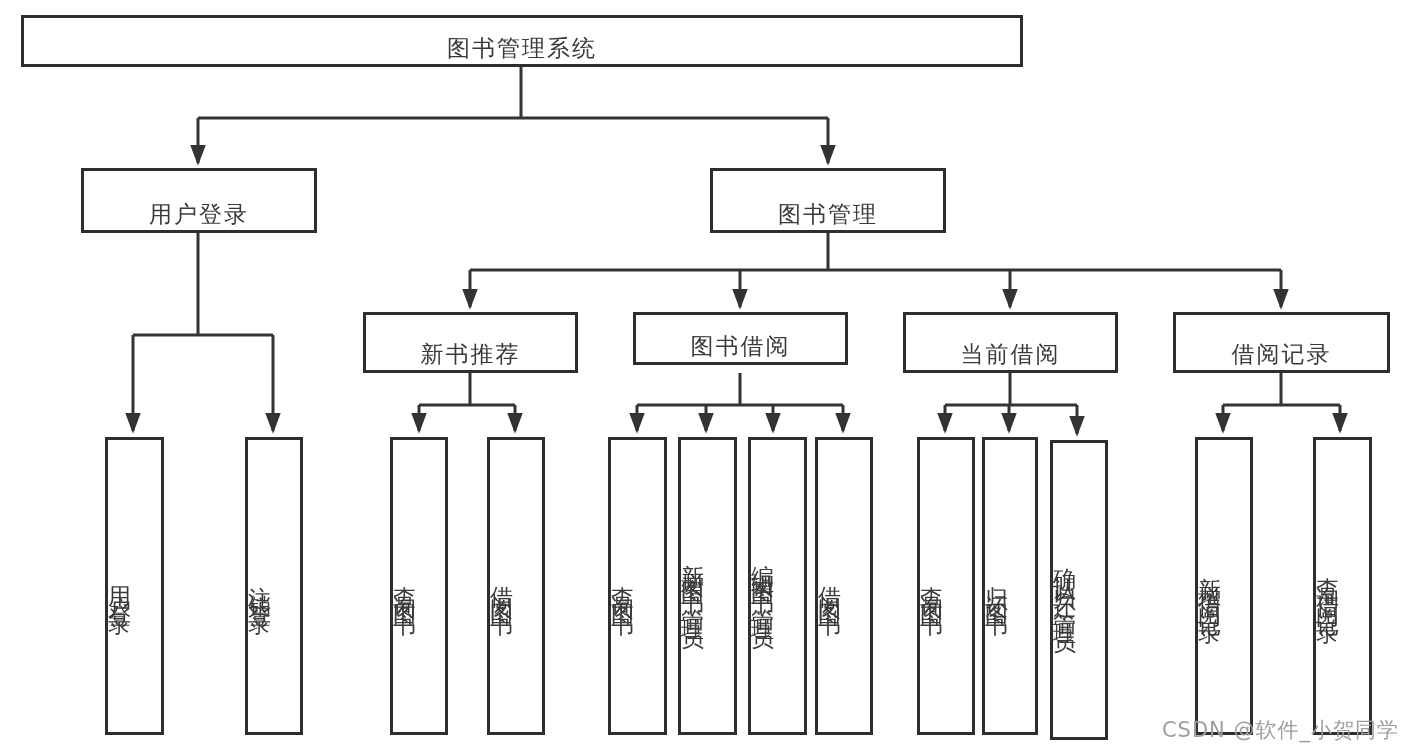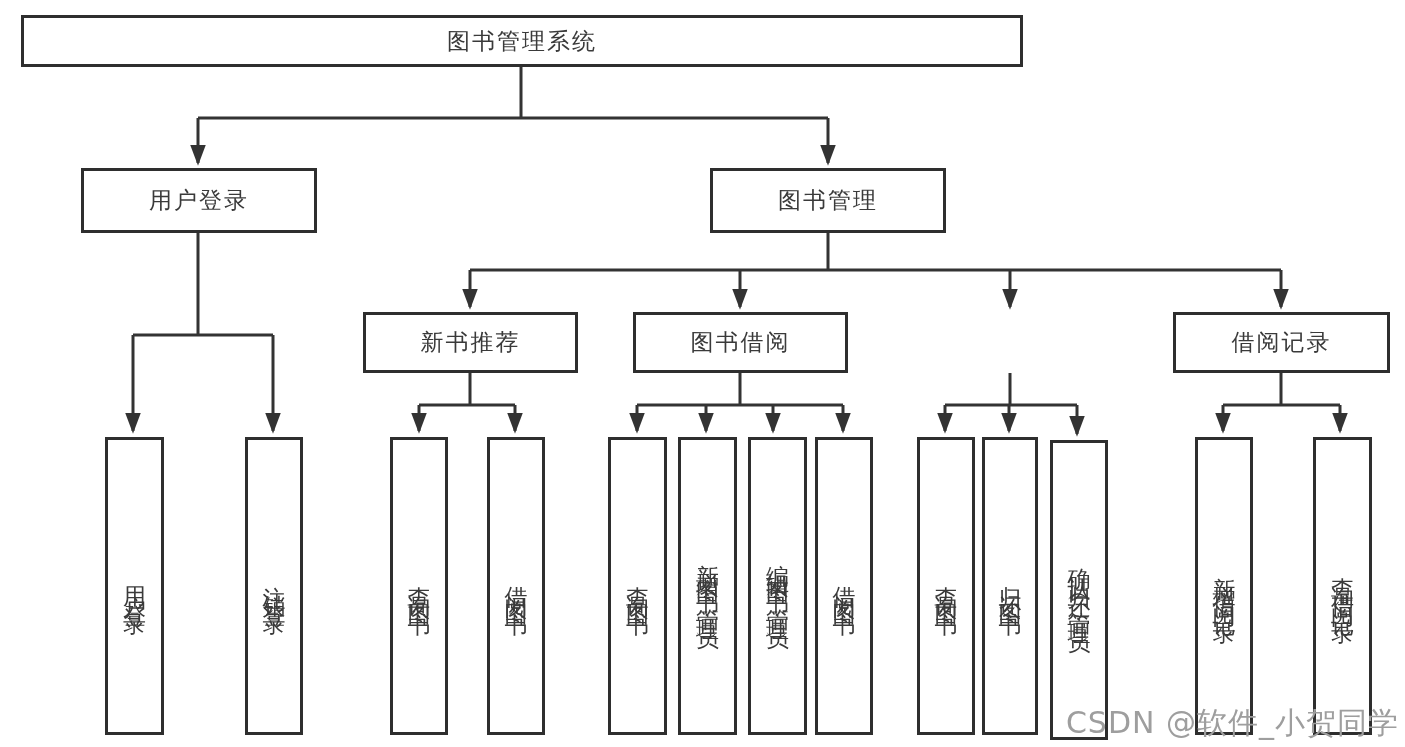--- a/index.html
+++ b/index.html
@@ -4,31 +4,31 @@
 <style>
   html,body{margin:0;padding:0;background:#ffffff;}
   body{
     width:1405px;height:747px;overflow:hidden;
     font-family:"DejaVu Sans","Liberation Sans",sans-serif;
   }
   .canvas{position:relative;width:1405px;height:747px;background:#ffffff;}
   svg.connectors{position:absolute;left:0;top:0;width:1405px;height:747px;}
   .node{
     position:absolute;background:#ffffff;border:3px solid #2e2e2e;
-    box-sizing:border-box;display:flex;align-items:center;justify-content:center;
+    box-sizing:border-box;display:flex;align-items:flex-end;justify-content:center;
     color:#3a3a3a;
   }
   .node.h{font-size:23px;letter-spacing:2px;white-space:nowrap;}
   .node.v{
     writing-mode:vertical-rl;text-orientation:mixed;
     font-size:23px;letter-spacing:9px;line-height:1;
   }
   .watermark{
     position:absolute;right:6px;bottom:3px;
-    font-size:30px;color:#9e9e9e;letter-spacing:1px;white-space:nowrap;
+    font-size:21px;color:#9e9e9e;letter-spacing:1px;white-space:nowrap;
   }
 </style>
 </head>
 <body>
 
 <div class="canvas">
 
   <svg class="connectors" viewBox="0 0 1405 747" xmlns="http://www.w3.org/2000/svg">
     <defs>
       <marker id="arrow" viewBox="0 0 8 6" refX="7" refY="3" markerWidth="7" markerHeight="5.5" orient="auto" markerUnits="strokeWidth">
@@ -74,22 +74,25 @@
   <div class="node h" style="left:81px;top:168px;width:236px;height:65px">
     <span>用户登录</span>
   </div>
   <div class="node h" style="left:363px;top:312px;width:215px;height:61px">
     <span>新书推荐</span>
   </div>
 
   <div class="node h" style="left:710px;top:168px;width:236px;height:65px">
     <span>图书管理</span>
   </div>
-  <div class="node h" style="left:633px;top:312px;width:215px;height:61px">
+  <div class="node h" style="left:633px;top:312px;width:215px;height:53px">
     <span>图书借阅</span>
+  </div>
+  <div class="node h" style="left:903px;top:312px;width:215px;height:61px">
+    <span>当前借阅</span>
   </div>
   <div class="node h" style="left:1173px;top:312px;width:217px;height:61px">
     <span>借阅记录</span>
   </div>
 
   <div class="node v" style="left:105px;top:437px;width:59px;height:298px">
     <span>用户登录</span>
   </div>
   <div class="node v" style="left:245px;top:437px;width:58px;height:298px">
     <span>注销登录</span>

